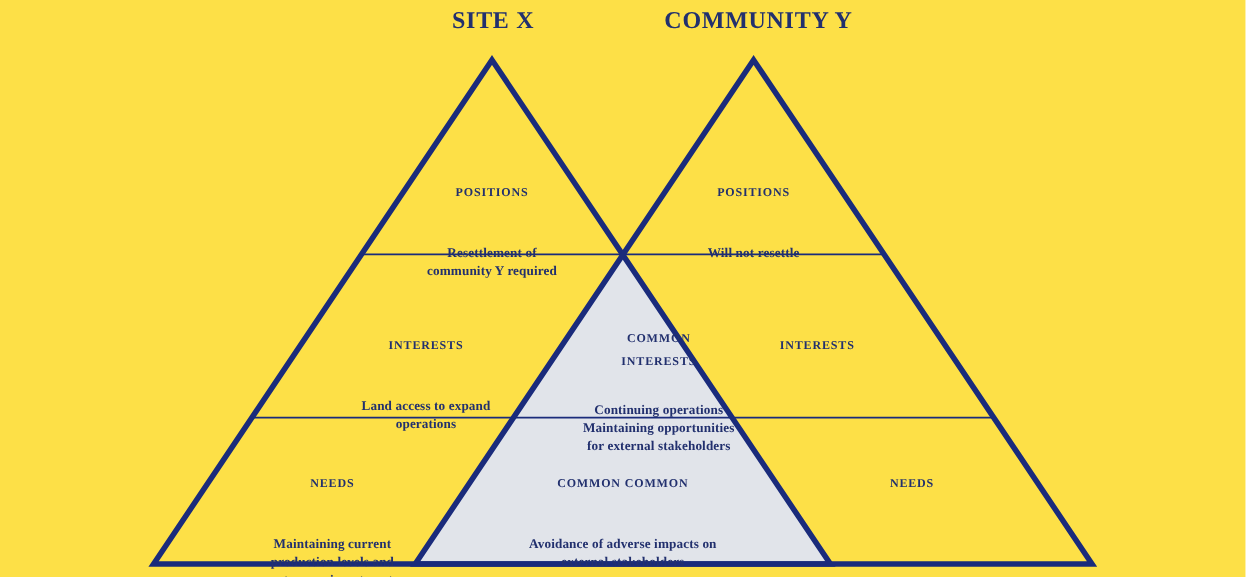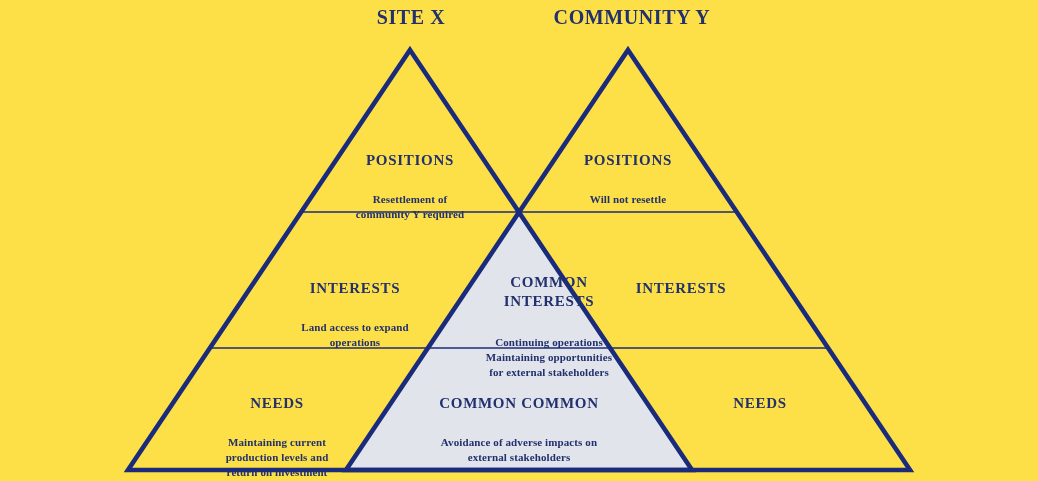--- a/index.html
+++ b/index.html
@@ -21,26 +21,26 @@
   .divider{stroke:var(--color-line);stroke-width:1.4;}
   .label{
     position:absolute;
     transform:translateX(-50%);
     text-align:center;
     color:var(--color-text);
     white-space:pre-line;
   }
   .title{font-size:20px;font-weight:bold;letter-spacing:0.6px;}
   .section .heading{
-    font-size:15px;font-weight:bold;letter-spacing:0.7px;
+    font-size:10px;font-weight:bold;letter-spacing:0.7px;
     line-height:19px;white-space:pre-line;
   }
   .section .body{
     font-size:11px;font-weight:bold;letter-spacing:0.1px;
-    line-height:15px;margin-top:4px;white-space:pre-line;
+    line-height:15px;margin-top:16px;white-space:pre-line;
   }
 </style>
 </head>
 <body>
 
 <div class="diagram">
 
   <svg class="geometry" viewBox="0 0 1038 481" aria-hidden="true">
 
     <polygon class="overlap-shape" points="519,212 692,470 346,470"></polygon>

